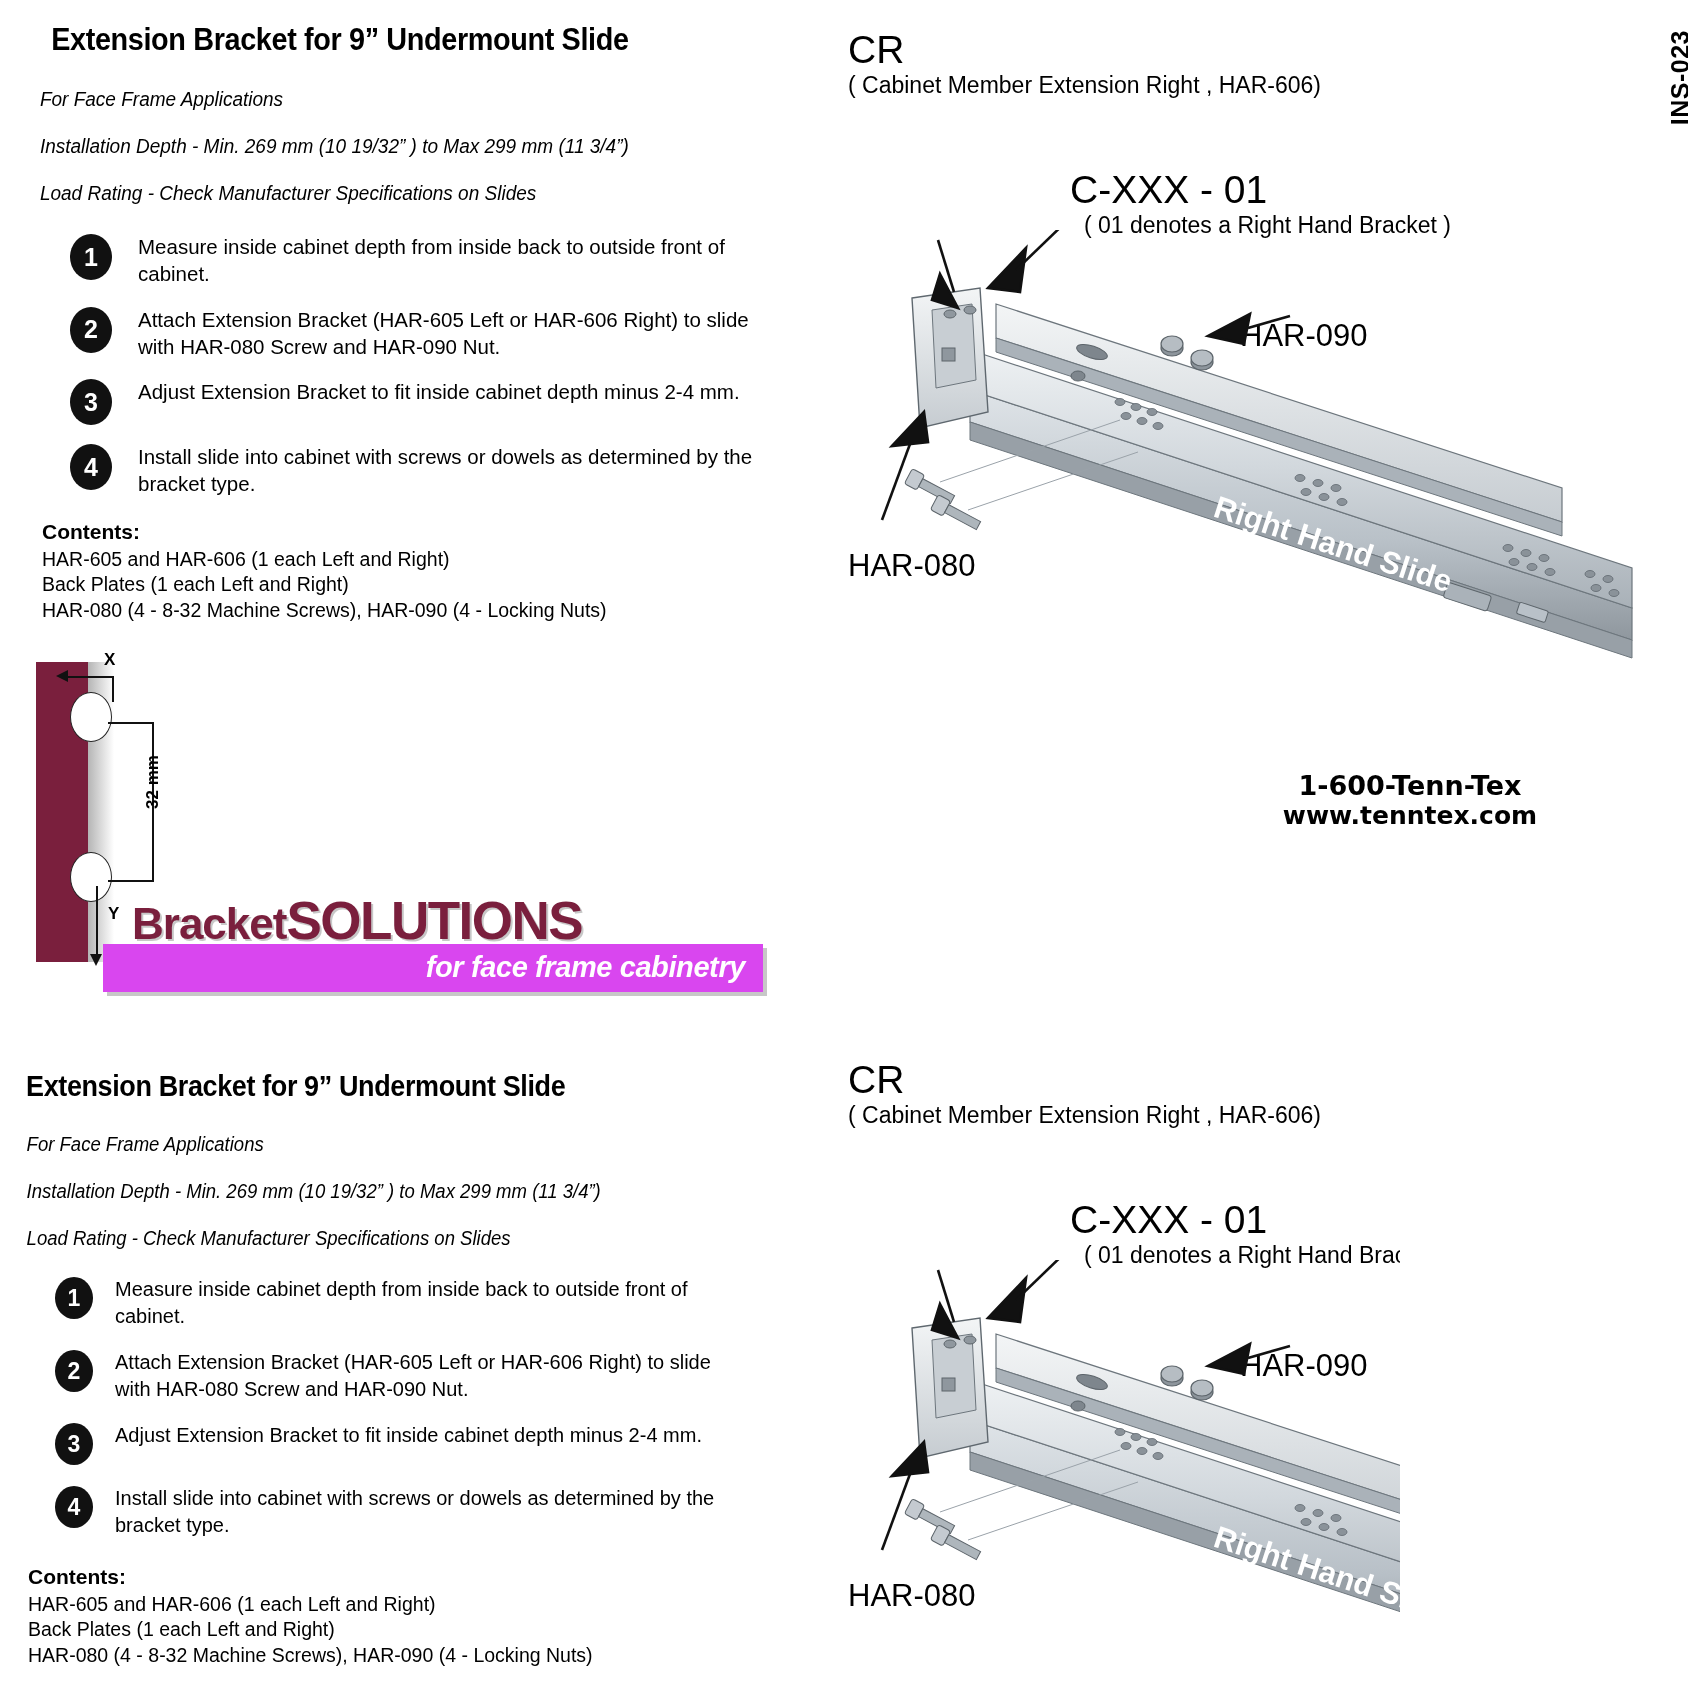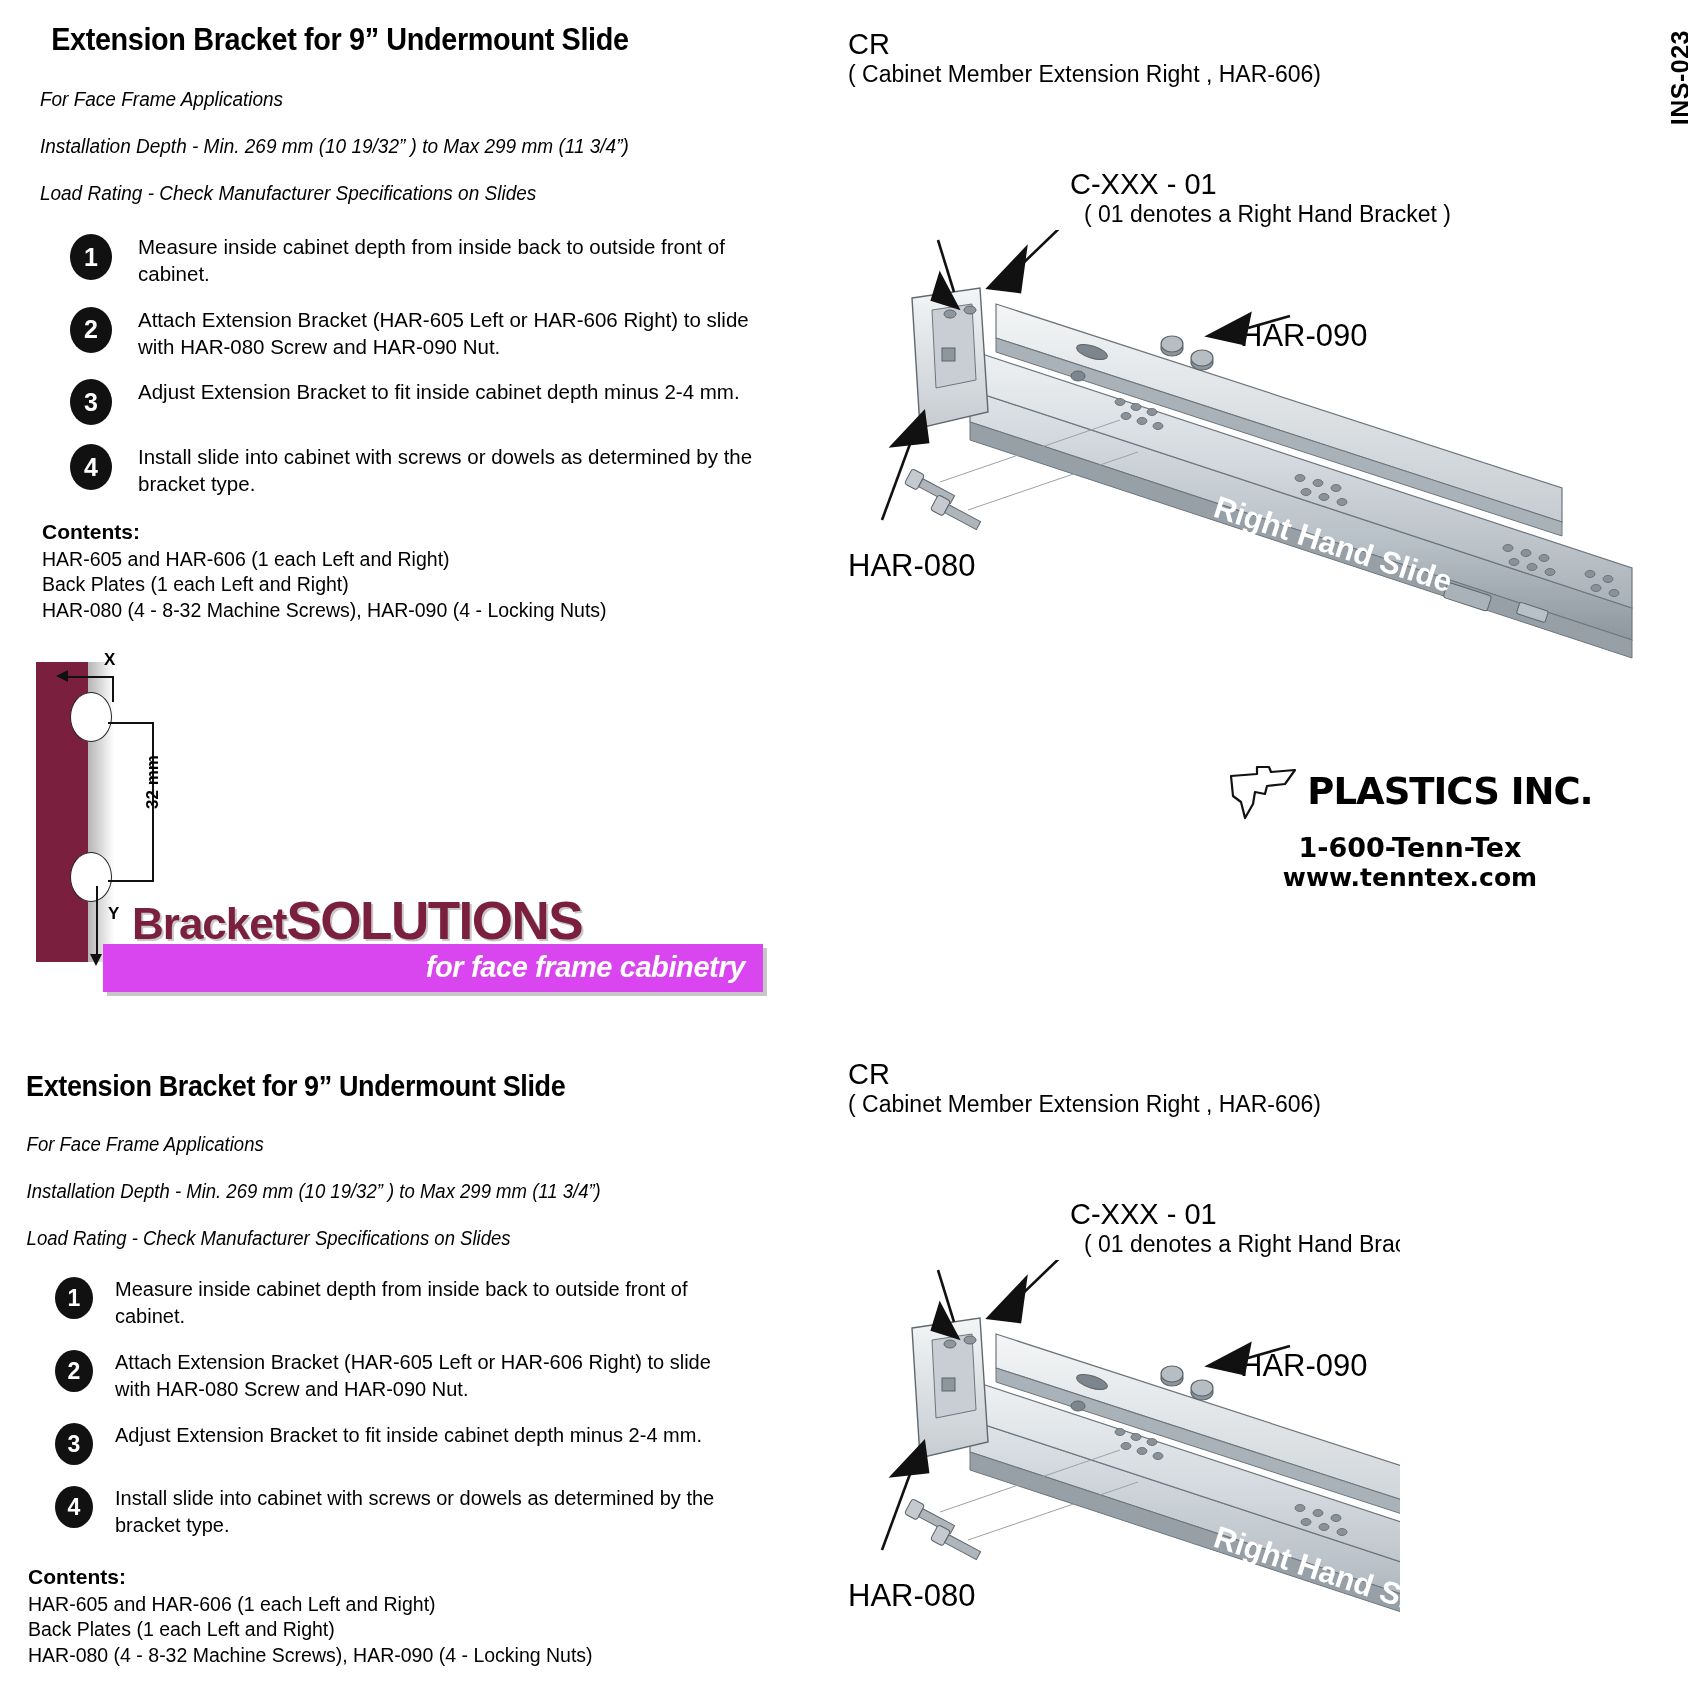--- a/index.html
+++ b/index.html
@@ -116,21 +116,21 @@
   .tagline-bar span {
     position:absolute; right:18px; top:7px;
     color:#fff; font-size:29px; font-weight:bold; font-style:italic;
     letter-spacing:-0.4px; white-space:nowrap;
   }
 
   
   .right-col { position:absolute; left:820px; top:0; width:868px; height:100%; }
 
   .callout { position:absolute; white-space:nowrap; }
-  .callout .main { font-size:29px; }
+  .callout .main { font-size:39px; }
   .callout .sub { font-size:23px; }
 
   .co-cr { left:28px; top:28px; }
   .co-cxxx { left:250px; top:168px; }
   .co-cxxx .sub { padding-left:14px; }
   .co-har090 { left:420px; top:318px; font-size:31px; }
   .co-har080 { left:28px; top:548px; font-size:31px; }
 
   .ins-code {
     position:absolute; right:22px; top:30px;
@@ -342,26 +342,20 @@
         <path d="M206 18 L168 58 L200 62 Z"></path>
         <line x1="250" y1="-12" x2="196" y2="40"></line>
         <path d="M430 84 L388 106 L424 114 Z"></path>
         <line x1="428" y1="98" x2="470" y2="86"></line>
         <path d="M72 216 L104 182 L108 212 Z"></path>
         <line x1="90" y1="214" x2="62" y2="290"></line>
       </g>
     </svg>
 
     <div class="brand">
-      <div class="brand-row2">
-        <svg class="tx-icon" width="72" height="58" viewBox="0 0 72 58">
-          <path d="M4 14 L30 12 L30 5 L42 5 L44 10 L68 8 L58 22 L40 24 L38 32 L28 30 L26 42 L18 56 L14 40 L6 34 Z" fill="none" stroke="#111" stroke-width="2.2" stroke-linejoin="round"></path>
-        </svg>
-        <div class="brand-sub">PLASTICS INC.</div>
-      </div>
       <div class="brand-phone">1-600-Tenn-Tex</div>
       <div class="brand-web">www.tenntex.com</div>
     </div>
   </div>
 </div>
 
 <div class="sheet second">
 
   <div class="left-col">
 

